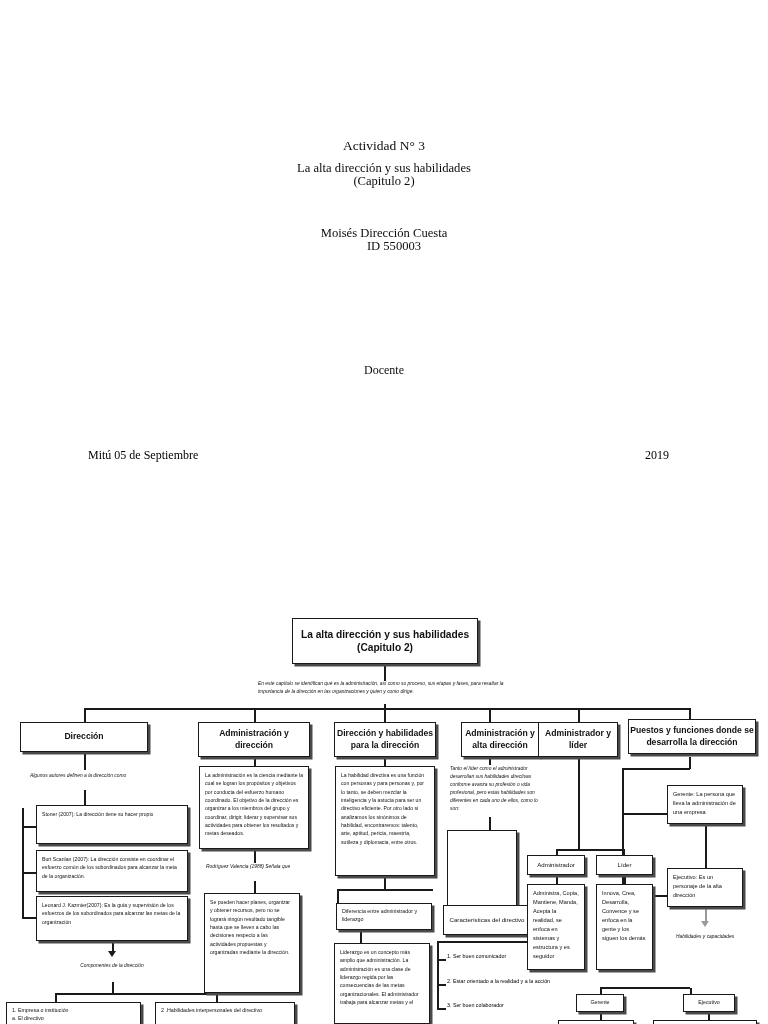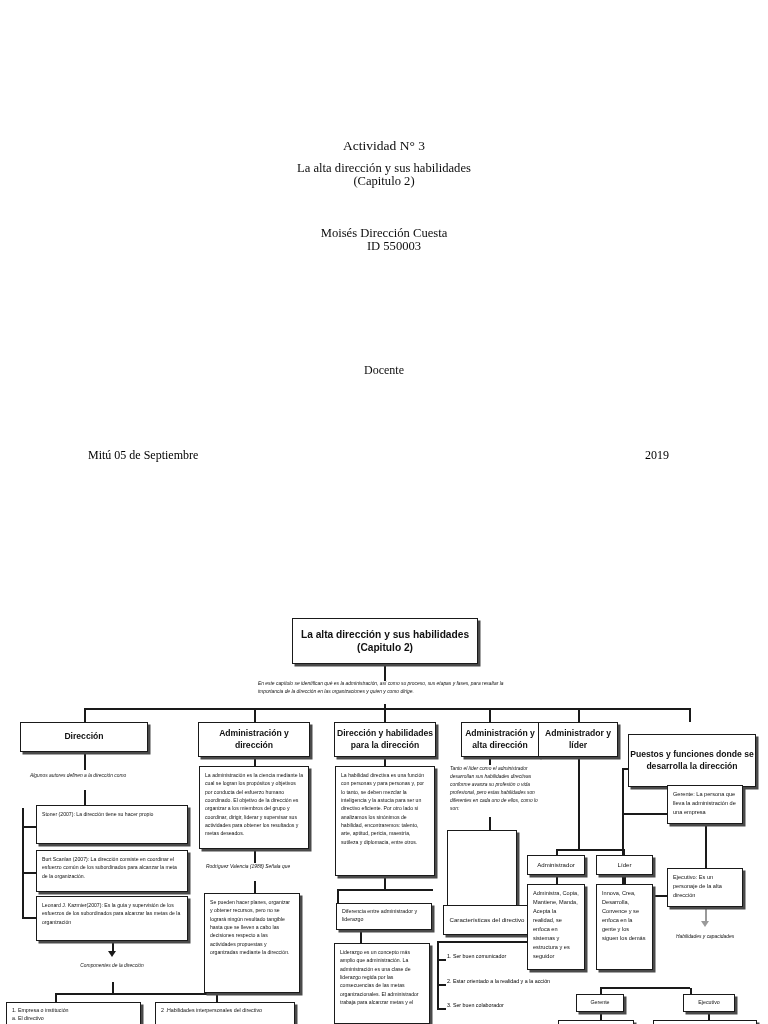--- a/index.html
+++ b/index.html
@@ -113,21 +113,21 @@
     </div>
 
   <div class="node center t-main shadow" style="left:449px;top:122px;width:78px;height:35px;margin-left:12px;">
     <span>Administración y alta dirección</span>
     </div>
 
   <div class="node center t-main shadow" style="left:538px;top:122px;width:80px;height:35px;">
     <span>Administrador y líder</span>
     </div>
 
-  <div class="node center t-main shadow" style="left:628px;top:134px;width:128px;height:53px;">
+  <div class="node center t-main shadow" style="left:628px;top:119px;width:128px;height:35px;">
     <span>Puestos y funciones donde se desarrolla la dirección</span>
     </div>
 
   <div class="ln lnv" style="left:84px;top:152px;height:18px;"></div>
   <div class="note" style="left:30px;top:172px;width:124px;">Algunos autores definen a la dirección como</div>
   <div class="ln lnv" style="left:84px;top:190px;height:18px;"></div>
 
   <div class="ln lnv" style="left:22px;top:208px;height:110px;"></div>
   <div class="ln lnh" style="left:22px;top:226px;width:14px;"></div>
   <div class="ln lnh" style="left:22px;top:272px;width:14px;"></div>

